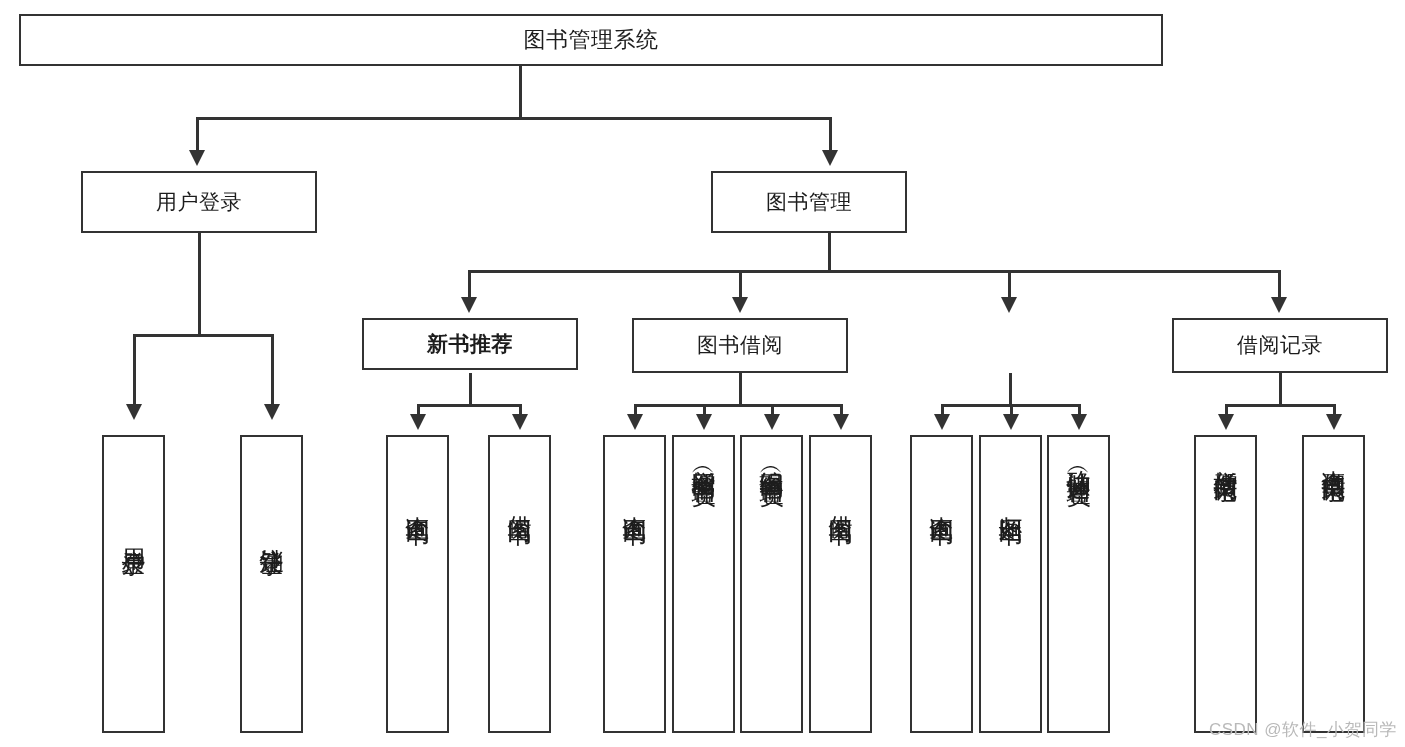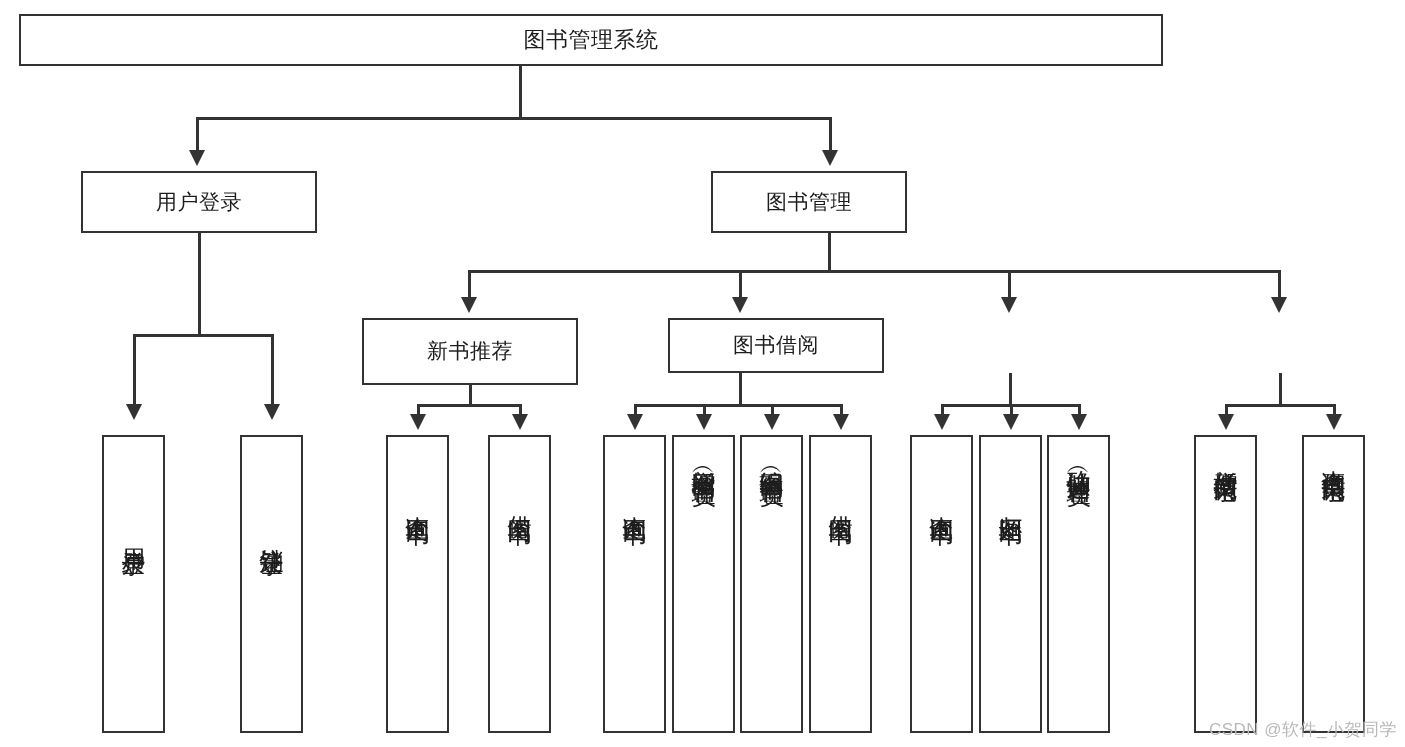--- a/index.html
+++ b/index.html
@@ -120,25 +120,28 @@
 
   <div class="ln v" style="left:739px; top:270px; height:30px;"></div>
   <div class="arw" style="left:732px; top:297px;"></div>
 
   <div class="ln v" style="left:1008px; top:270px; height:30px;"></div>
   <div class="arw" style="left:1001px; top:297px;"></div>
 
   <div class="ln v" style="left:1278px; top:270px; height:30px;"></div>
   <div class="arw" style="left:1271px; top:297px;"></div>
 
-  <div class="node lvl3" style="left:362px; top:318px; width:216px; height:67px;">
+  <div class="node lvl3" style="left:362px; top:318px; width:216px; height:52px;font-weight:bold;">
     <span class="label">新书推荐</span>
   </div>
-  <div class="node lvl3" style="left:668px; top:318px; width:216px; height:55px;">
+  <div class="node lvl3" style="left:632px; top:318px; width:216px; height:55px;">
     <span class="label">图书借阅</span>
+  </div>
+  <div class="node lvl3" style="left:1172px; top:318px; width:216px; height:55px;">
+    <span class="label">借阅记录</span>
   </div>
 
   <div class="ln v" style="left:469px; top:373px; height:33px;"></div>
   <div class="ln h" style="left:417px; top:404px; width:105px; height:2.5px;"></div>
   <div class="ln v" style="left:417px; top:404px; height:12px;"></div>
   <div class="arw" style="left:410px; top:414px;"></div>
   <div class="ln v" style="left:519px; top:404px; height:12px;"></div>
   <div class="arw" style="left:512px; top:414px;"></div>
 
   <div class="ln v" style="left:739px; top:373px; height:33px;"></div>

